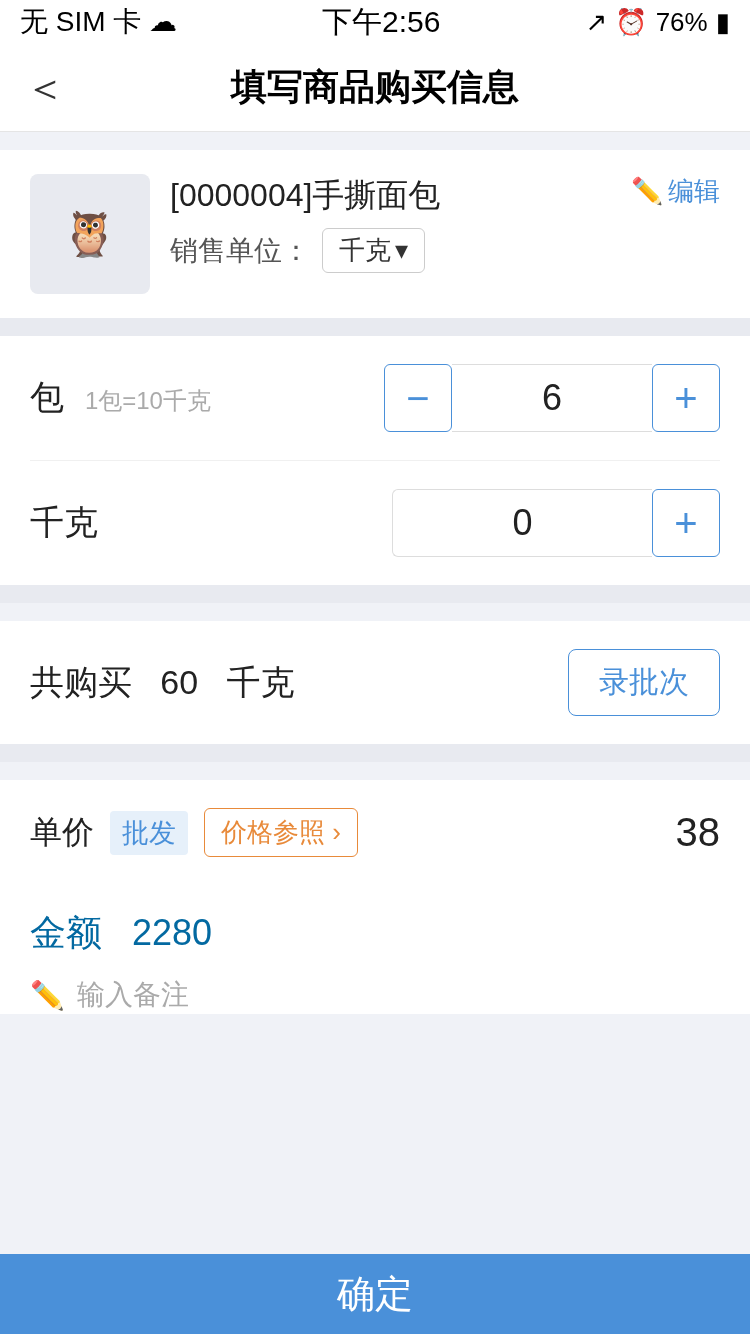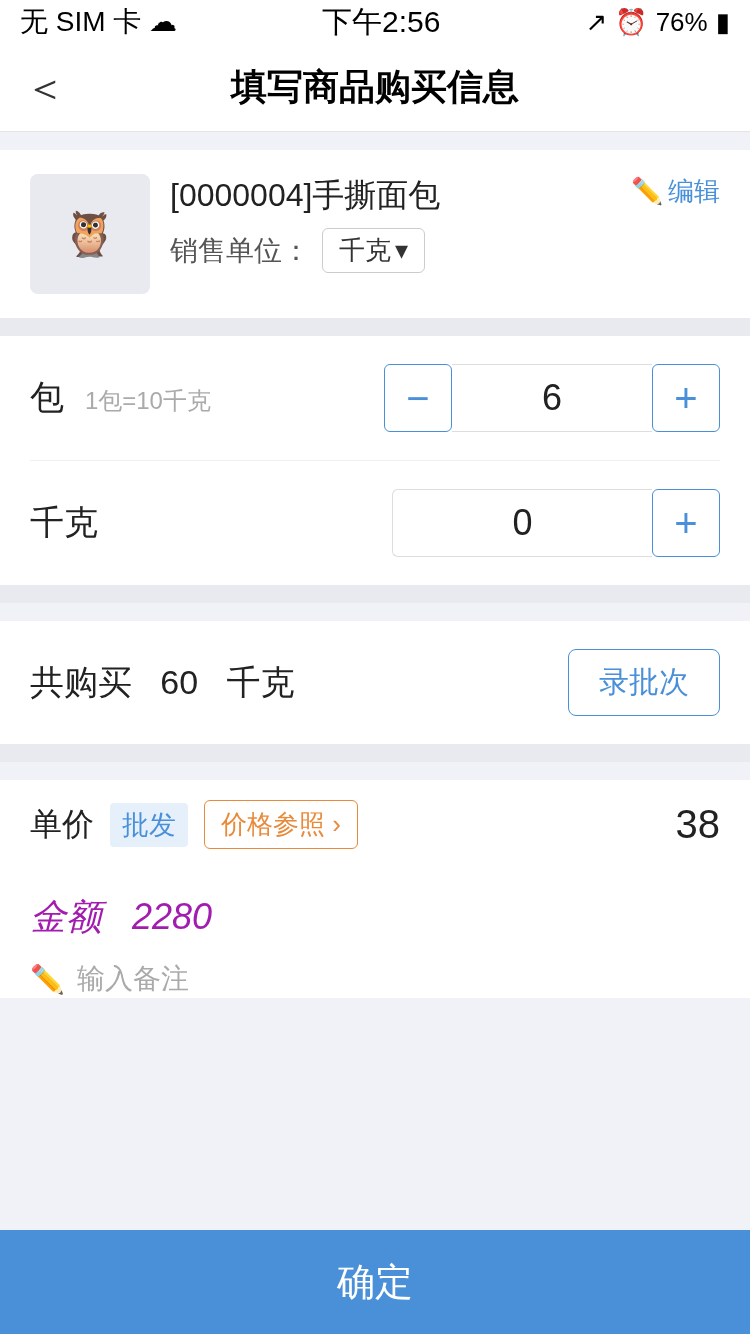--- a/index.html
+++ b/index.html
@@ -203,21 +203,21 @@
       font-size: 30px;
       color: #4a90d9;
       background: #fff;
       cursor: pointer;
     }
 
     
     .price-section {
       background: #fff;
       margin-top: 18px;
-      padding: 20px 30px;
+      padding: 28px 30px;
     }
     .price-row {
       display: flex;
       align-items: center;
       gap: 16px;
     }
     .price-label { font-size: 32px; color: #222; }
     .price-tag {
       background: #e6f0fa;
       color: #4a90d9;
@@ -238,23 +238,22 @@
       cursor: pointer;
     }
     .price-value {
       margin-left: auto;
       font-size: 40px;
       color: #222;
       font-weight: 400;
     }
     .amount-row {
       font-size: 36px;
-      color: #a21caf;
+      color: #0369a1;
       margin-bottom: 18px;
-      font-style: italic;
     }
     .amount-row span { font-weight: 500; }
     .remark-row {
       display: flex;
       align-items: center;
       gap: 12px;
       font-size: 28px;
       color: #aaa;
       cursor: pointer;
     }
@@ -266,21 +265,21 @@
       flex: 1;
       min-height: 300px;
     }
 
     
     .confirm-btn {
       position: fixed;
       bottom: 0;
       left: 0;
       width: 750px;
-      height: 104px;
+      height: 80px;
       background: #4a90d9;
       color: #fff;
       font-size: 38px;
       border: none;
       cursor: pointer;
       display: flex;
       align-items: center;
       justify-content: center;
     }
 

